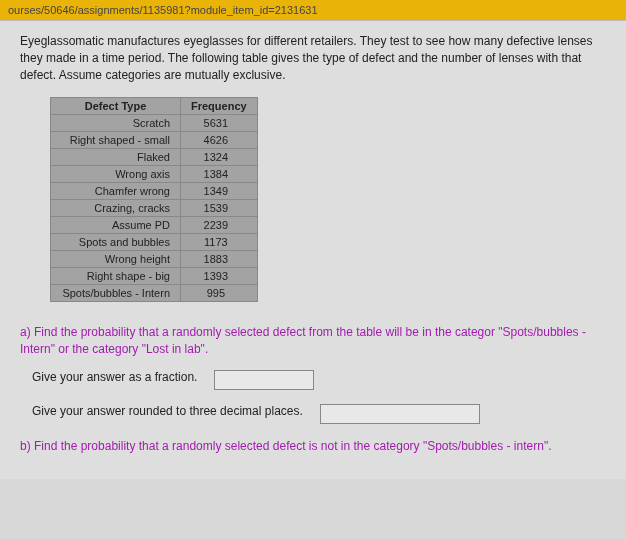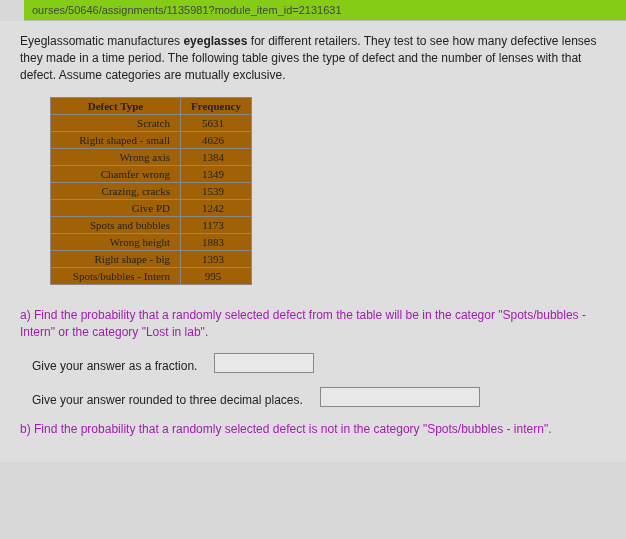--- a/index.html
+++ b/index.html
@@ -8,48 +8,46 @@
       box-sizing: border-box;
     }
     body {
       font-family: Arial, sans-serif;
       background: #d8d8d8;
       width: 626px;
       height: 539px;
       overflow: hidden;
     }
     .url-bar {
-      background: #84cc16;
+      background: #eab308;
       padding: 4px 8px;
       font-size: 11px;
       color: #444;
       border-bottom: 1px solid #bbb;
-      margin-left: 24px;
     }
     .content {
       padding: 12px 20px;
       background: #dedede;
     }
     .intro {
       font-size: 12px;
       color: #222;
       line-height: 1.4;
       margin-bottom: 14px;
     }
     .intro .bold {
-      font-weight: bold;
+      font-weight: normal;
     }
     .table-container {
       margin-left: 30px;
       margin-bottom: 22px;
     }
     table {
       border-collapse: collapse;
-      background: #a16207;
-      font-family: Liberation Serif, serif;
+      background: #a3a3a3;
     }
     th, td {
       border: 1px solid #888;
       padding: 2px 10px;
       font-size: 11px;
       color: #222;
     }
     th {
       font-weight: bold;
       text-align: center;
@@ -65,21 +63,21 @@
       padding-right: 16px;
     }
     .question {
       font-size: 12px;
       color: #a21caf;
       margin-bottom: 12px;
       line-height: 1.4;
     }
     .answer-row {
       display: flex;
-      align-items: flex-end;
+      align-items: flex-start;
       gap: 17px;
       margin-bottom: 14px;
       margin-left: 12px;
       font-size: 12px;
       color: #222;
     }
     .answer-input {
       border: 1px solid #888;
       background: #e8e8e8;
       height: 20px;
@@ -117,34 +115,38 @@
       <tbody id="table-body">
       <tr>
             <td class="label">Scratch</td>
             <td class="freq">5631</td>
           </tr>
           <tr>
             <td class="label">Right shaped - small</td>
             <td class="freq">4626</td>
           </tr>
           <tr>
+            <td class="label">Flaked</td>
+            <td class="freq">1324</td>
+          </tr>
+          <tr>
             <td class="label">Wrong axis</td>
             <td class="freq">1384</td>
           </tr>
           <tr>
             <td class="label">Chamfer wrong</td>
             <td class="freq">1349</td>
           </tr>
           <tr>
             <td class="label">Crazing, cracks</td>
             <td class="freq">1539</td>
           </tr>
           <tr>
-            <td class="label">Give PD</td>
-            <td class="freq">1242</td>
+            <td class="label">Assume PD</td>
+            <td class="freq">2239</td>
           </tr>
           <tr>
             <td class="label">Spots and bubbles</td>
             <td class="freq">1173</td>
           </tr>
           <tr>
             <td class="label">Wrong height</td>
             <td class="freq">1883</td>
           </tr>
           <tr>

